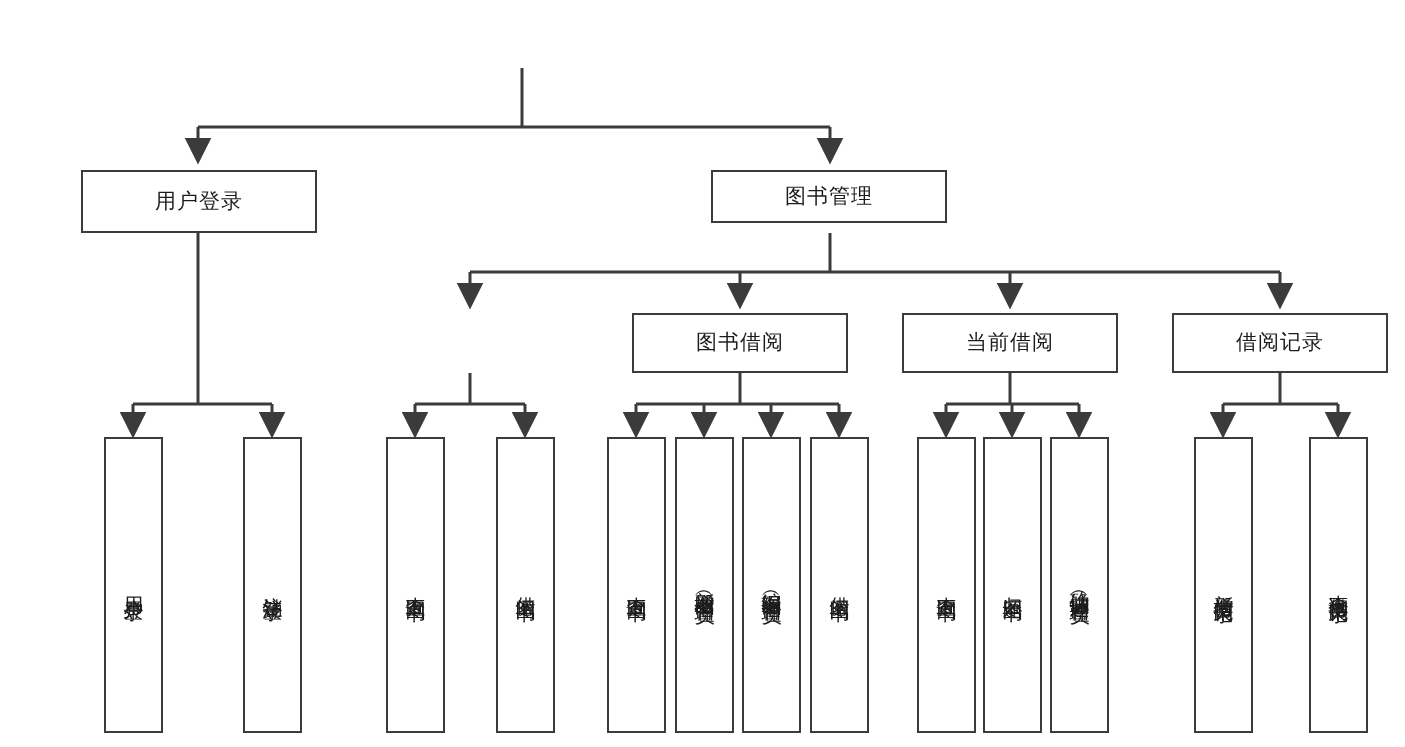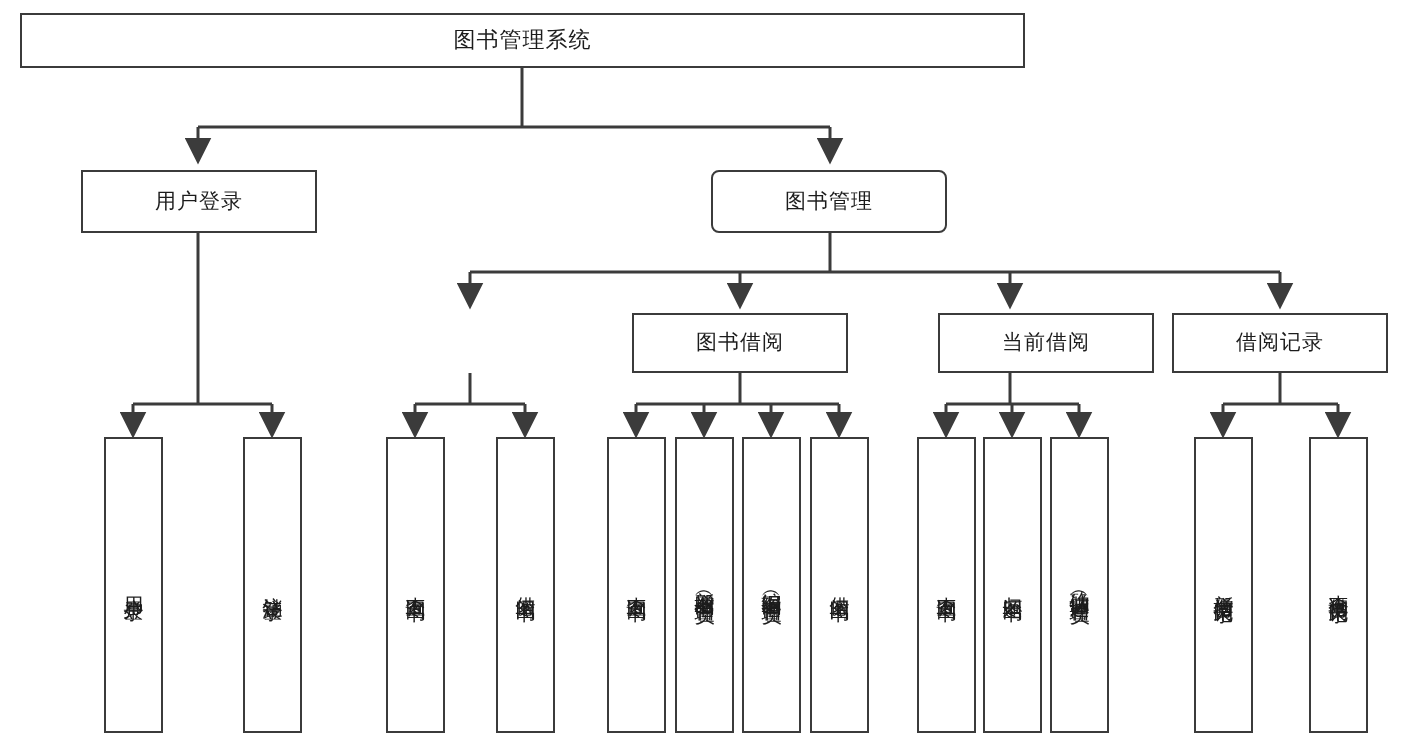--- a/index.html
+++ b/index.html
@@ -119,38 +119,35 @@
       <path d="M 1012 404 L 1012 434" marker-end="url(#arrow)"></path>
       <path d="M 1079 404 L 1079 434" marker-end="url(#arrow)"></path>
 
       <path d="M 1280 373 L 1280 404"></path>
       <path d="M 1223 404 L 1338 404"></path>
       <path d="M 1223 404 L 1223 434" marker-end="url(#arrow)"></path>
       <path d="M 1338 404 L 1338 434" marker-end="url(#arrow)"></path>
     </g>
   </svg>
 
-  <div class="node horiz root" style="left:20px; top:13px; width:1005px; height:55px;">
-    <span>图书管理系统</span>
-  </div>
 
   <div class="node horiz" style="left:81px; top:170px; width:236px; height:63px;">
     <span>用户登录</span>
   </div>
 
-  <div class="node horiz" style="left:711px; top:170px; width:236px; height:63px;border-radius:8px;">
+  <div class="node horiz" style="left:711px; top:170px; width:236px; height:53px;">
     <span>图书管理</span>
   </div>
 
 
   <div class="node horiz" style="left:632px; top:313px; width:216px; height:60px;">
     <span>图书借阅</span>
   </div>
 
-  <div class="node horiz" style="left:902px; top:313px; width:216px; height:60px;margin-left:36px;">
+  <div class="node horiz" style="left:902px; top:313px; width:216px; height:60px;">
     <span>当前借阅</span>
   </div>
 
   <div class="node horiz" style="left:1172px; top:313px; width:216px; height:60px;text-align:center;">
     <span>借阅记录</span>
   </div>
 
   <div class="node vert" style="left:104px; top:437px; width:59px; height:296px;">
     <span class="vlabel">用户登录</span>
   </div>

